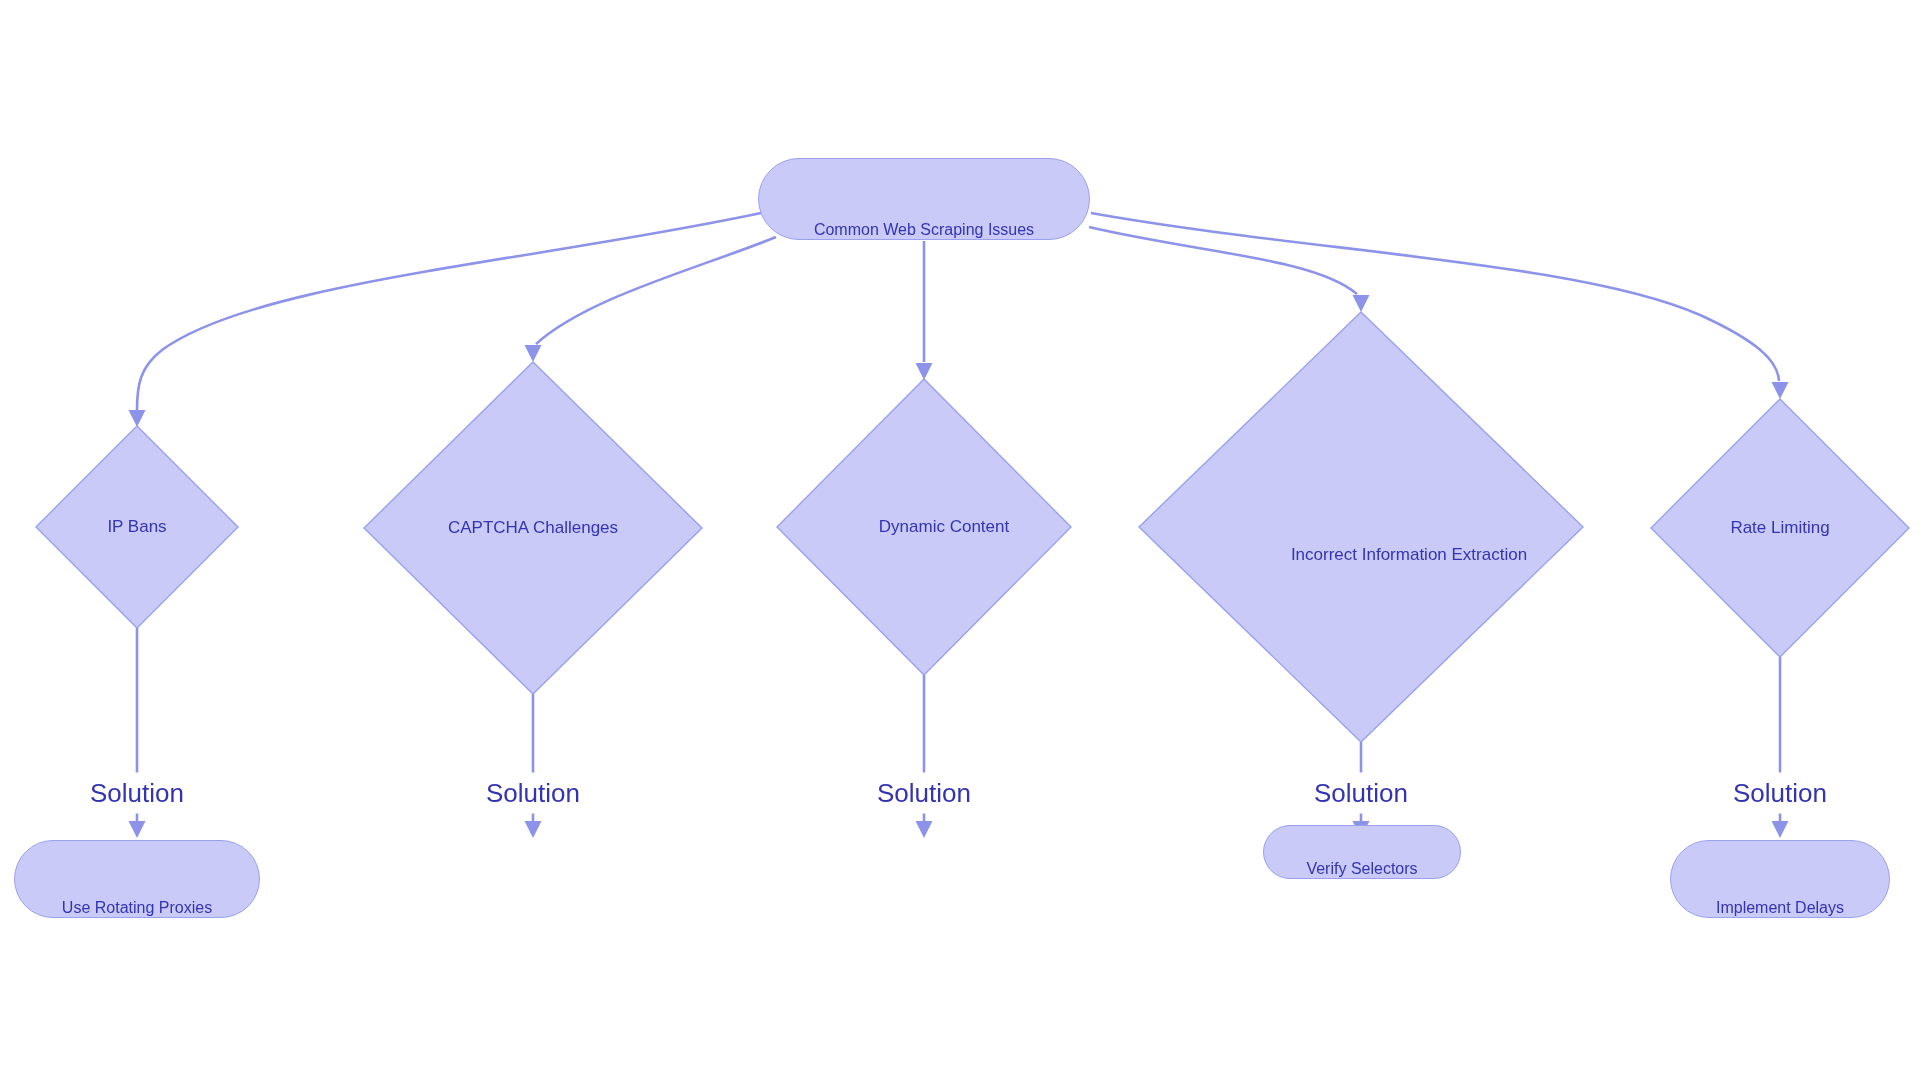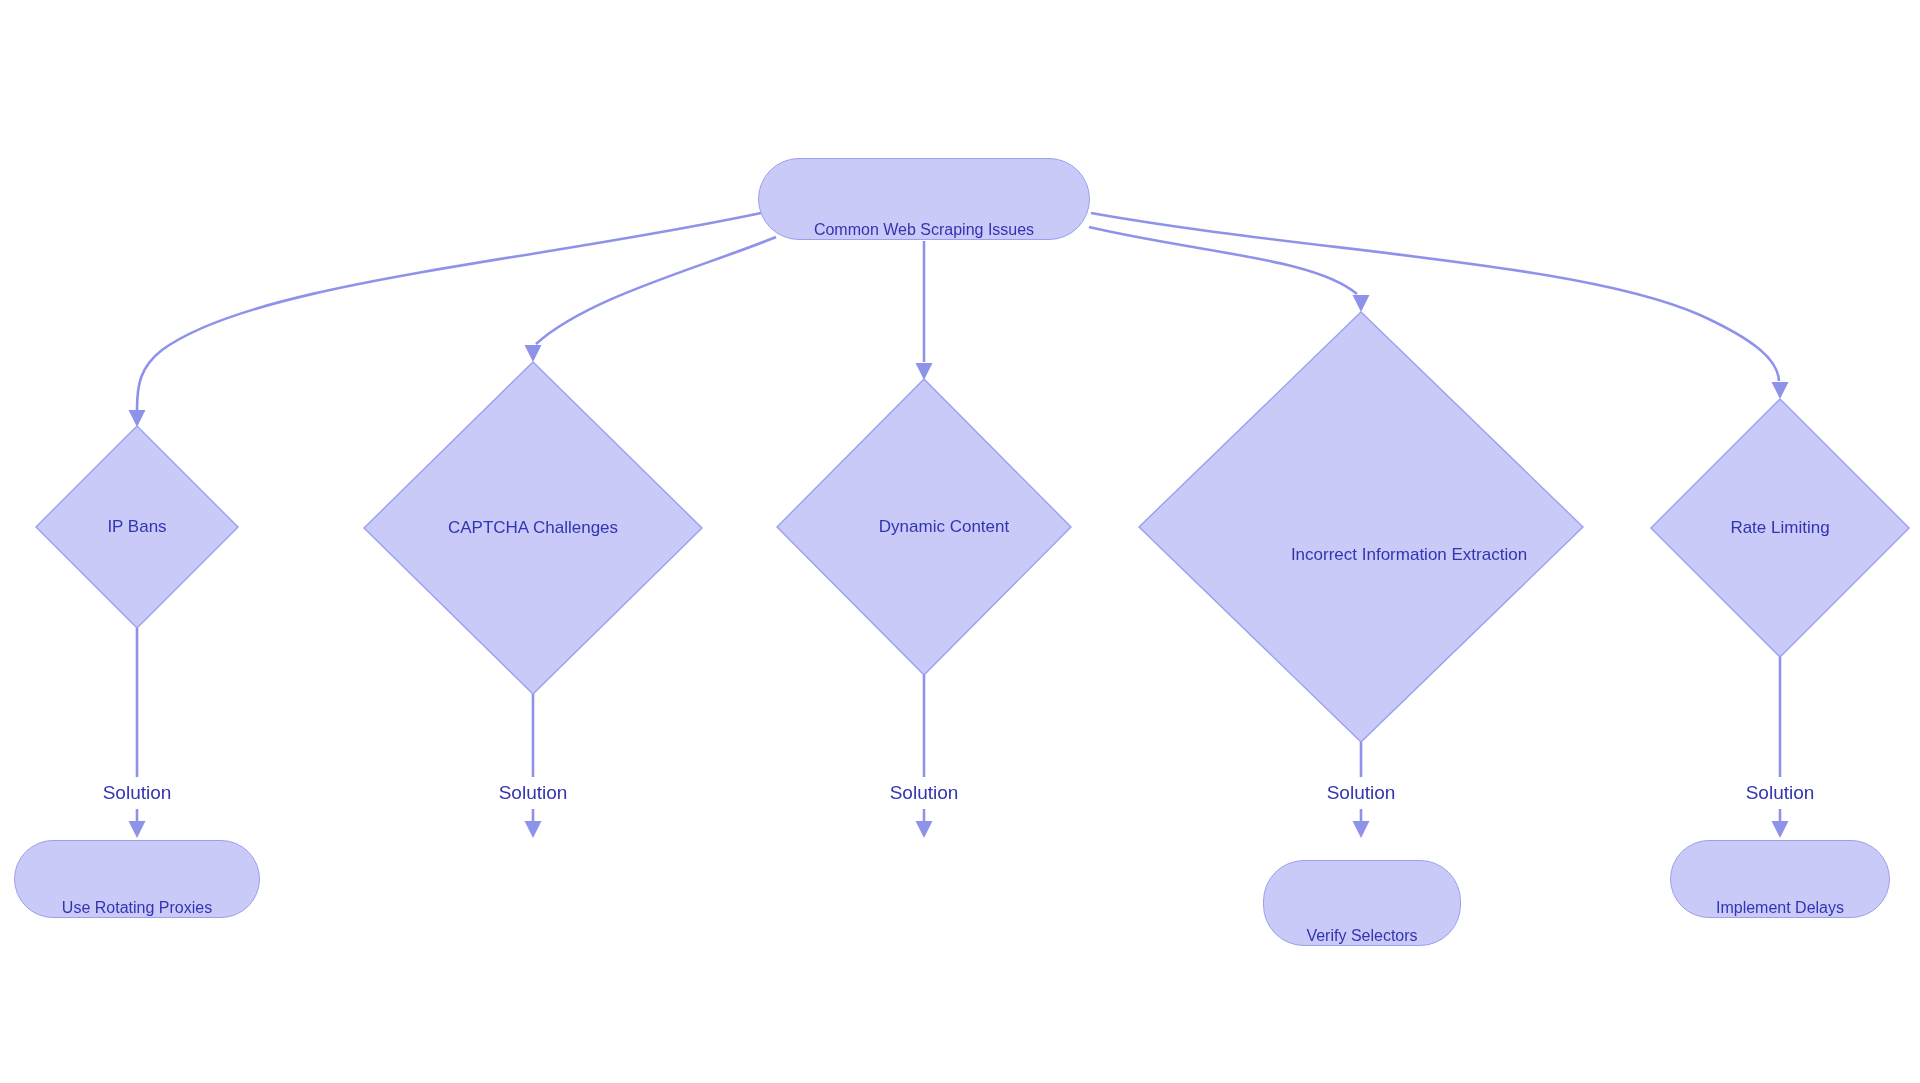--- a/index.html
+++ b/index.html
@@ -55,21 +55,21 @@
     justify-content: center;
     font-size: 16px;
     white-space: nowrap;
     color: var(--text, #3434b2);
   }
   .edge-label {
     position: absolute;
     transform: translate(-50%, -50%);
     background: var(--background, #ffffff);
     padding: 5px 9px;
-    font-size: 19px;
+    font-size: 26px;
     white-space: nowrap;
     color: var(--text, #3434b2);
   }
 </style>
 </head>
 <body>
 
 <div class="canvas">
 
   <svg class="edge-layer" viewBox="0 0 1920 1083" xmlns="http://www.w3.org/2000/svg">
@@ -123,20 +123,20 @@
 
   <div class="edge-label" style="left:137px; top:793px;">Solution</div>
   <div class="edge-label" style="left:533px; top:793px;">Solution</div>
   <div class="edge-label" style="left:924px; top:793px;">Solution</div>
   <div class="edge-label" style="left:1361px; top:793px;">Solution</div>
   <div class="edge-label" style="left:1780px; top:793px;">Solution</div>
 
   <div class="pill" style="left:14px; top:840px; width:246px; height:78px;">
     <span>Use Rotating Proxies</span>
   </div>
-  <div class="pill" style="left:1263px; top:860px; width:198px; height:86px;">
+  <div class="pill" style="left:1263px; top:825px; width:198px; height:54px;">
     <span>Verify Selectors</span>
   </div>
   <div class="pill" style="left:1670px; top:840px; width:220px; height:78px;">
     <span>Implement Delays</span>
   </div>
 
 </div>
 
 </body></html>

